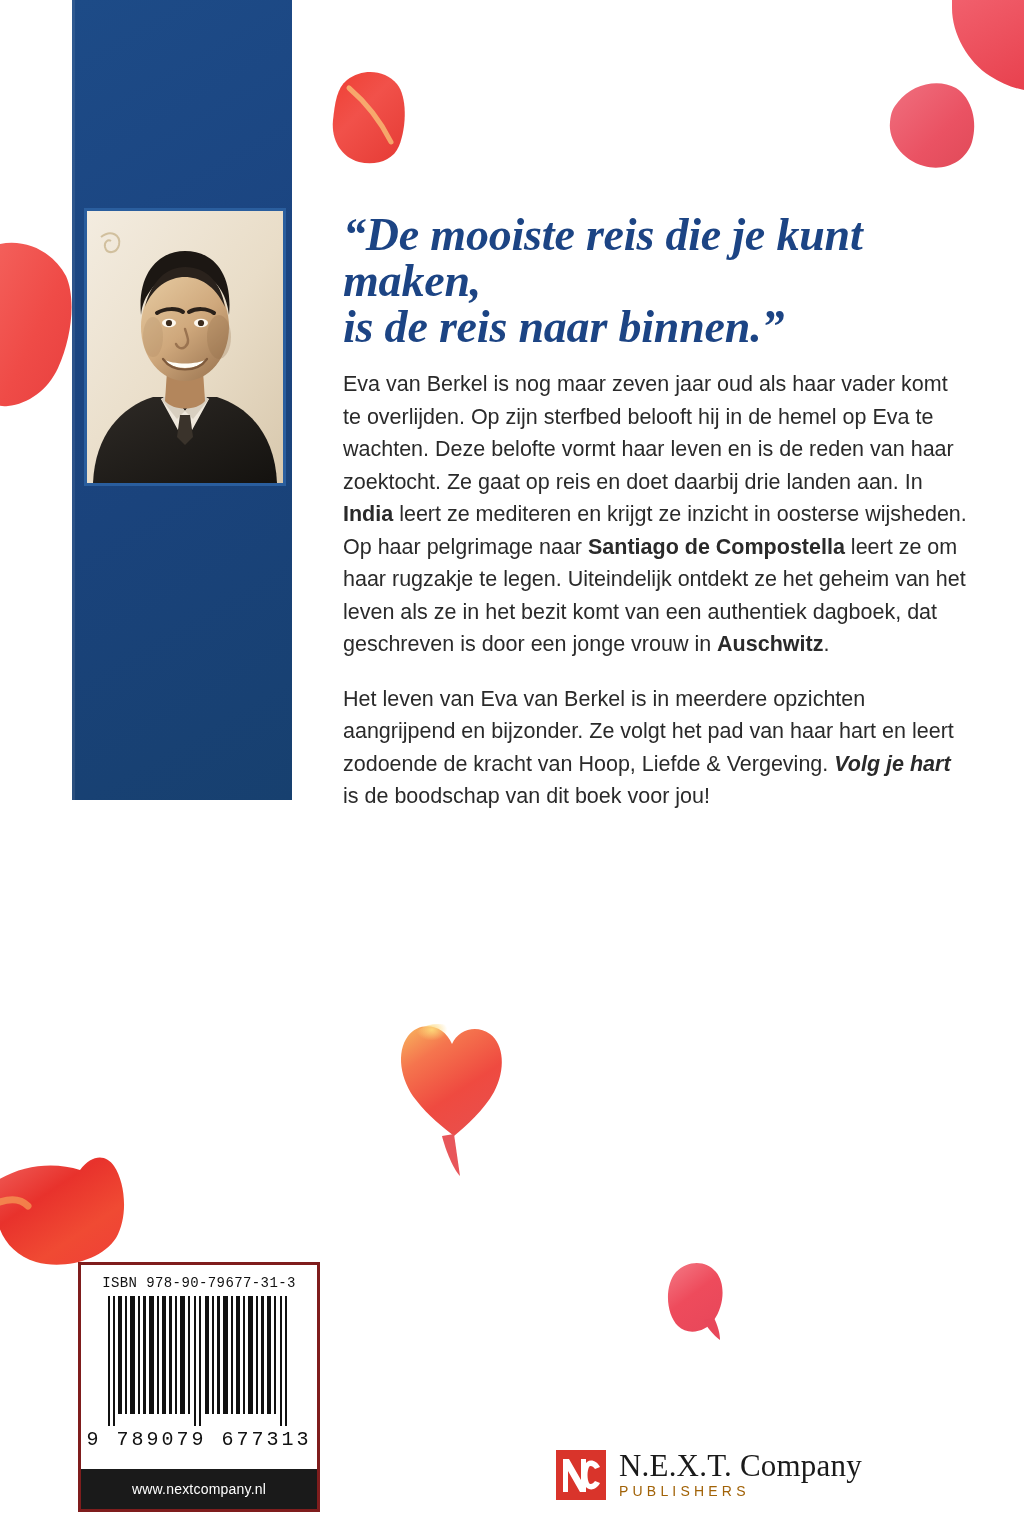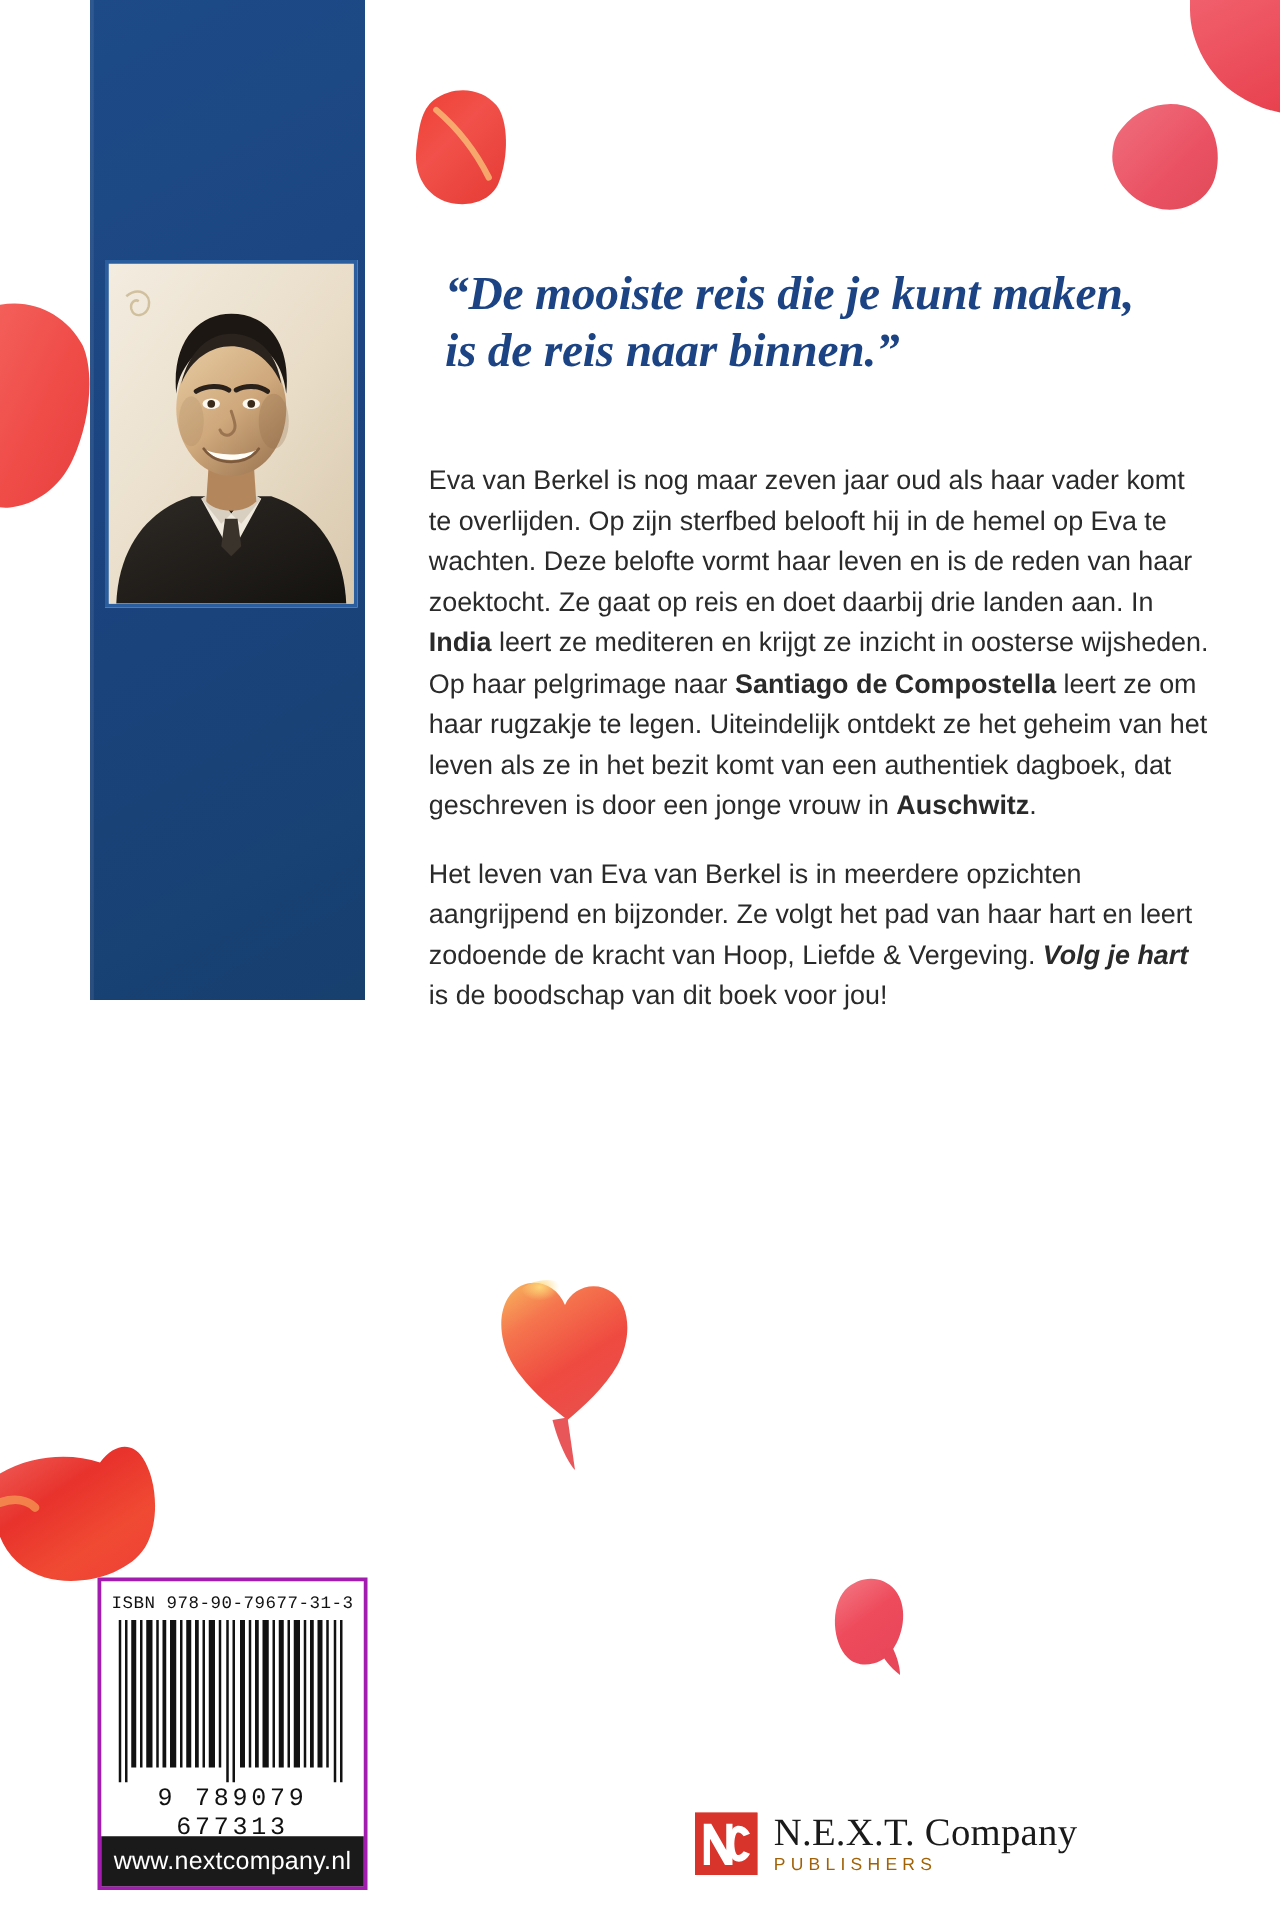--- a/index.html
+++ b/index.html
@@ -70,24 +70,23 @@
   }
   #pull-quote {
     position: absolute;
     top: 212px;
     left: 0;
     width: 640px;
     color: #1c4484;
     font-family: "Liberation Serif", serif;
     font-style: italic;
     font-weight: bold;
-    font-size: 38px;
+    font-size: 46px;
     line-height: 46px;
     letter-spacing: -0.2px;
-    margin-left: 13px;
   }
   #blurb {
     position: absolute;
     top: 368px;
     left: 0;
     width: 628px;
     color: #2a2a2a;
     font-family: Liberation Sans, sans-serif;
     font-size: 21.5px;
     line-height: 32.5px;
@@ -95,24 +94,24 @@
   #blurb p { margin: 0 0 22px 0; }
   #blurb p:last-child { margin-bottom: 16px; }
   #blurb b { font-weight: bold; }
   #blurb .bi { font-weight: bold; font-style: italic; }
 
   
   #barcode-block {
     position: absolute;
     left: 78px;
     top: 1262px;
-    width: 216px;
+    width: 242px;
     height: 250px;
     background: #ffffff;
-    border: 3px solid #a21caf;
+    border: 3px solid #7f1d1d;
     box-sizing: border-box;
     z-index: 4;
   }
   #isbn-text {
     text-align: center;
     font-family: "Liberation Mono", monospace;
     font-size: 14px;
     letter-spacing: .4px;
     color: #111;
     margin-top: 10px;
@@ -134,21 +133,21 @@
   #website-bar {
     position: absolute;
     left: 0; right: 0; bottom: 0;
     height: 40px;
     background: #1a1a1a;
     color: #fff;
     display: flex;
     align-items: center;
     justify-content: center;
     font-family: "Liberation Sans", sans-serif;
-    font-size: 20px;
+    font-size: 14px;
     letter-spacing: .2px;
   }
 
   
   #publisher-logo {
     position: absolute;
     left: 556px;
     top: 1450px;
     display: flex;
     z-index: 4;

